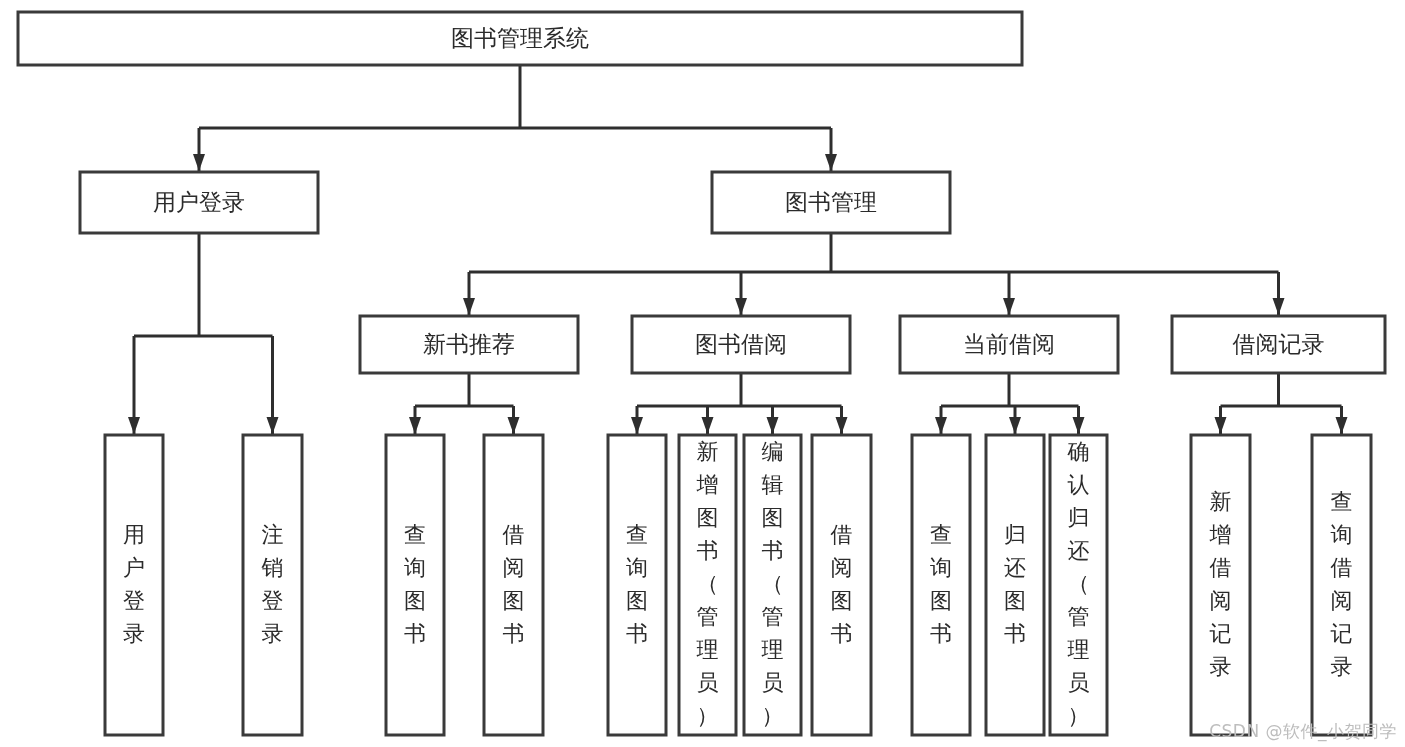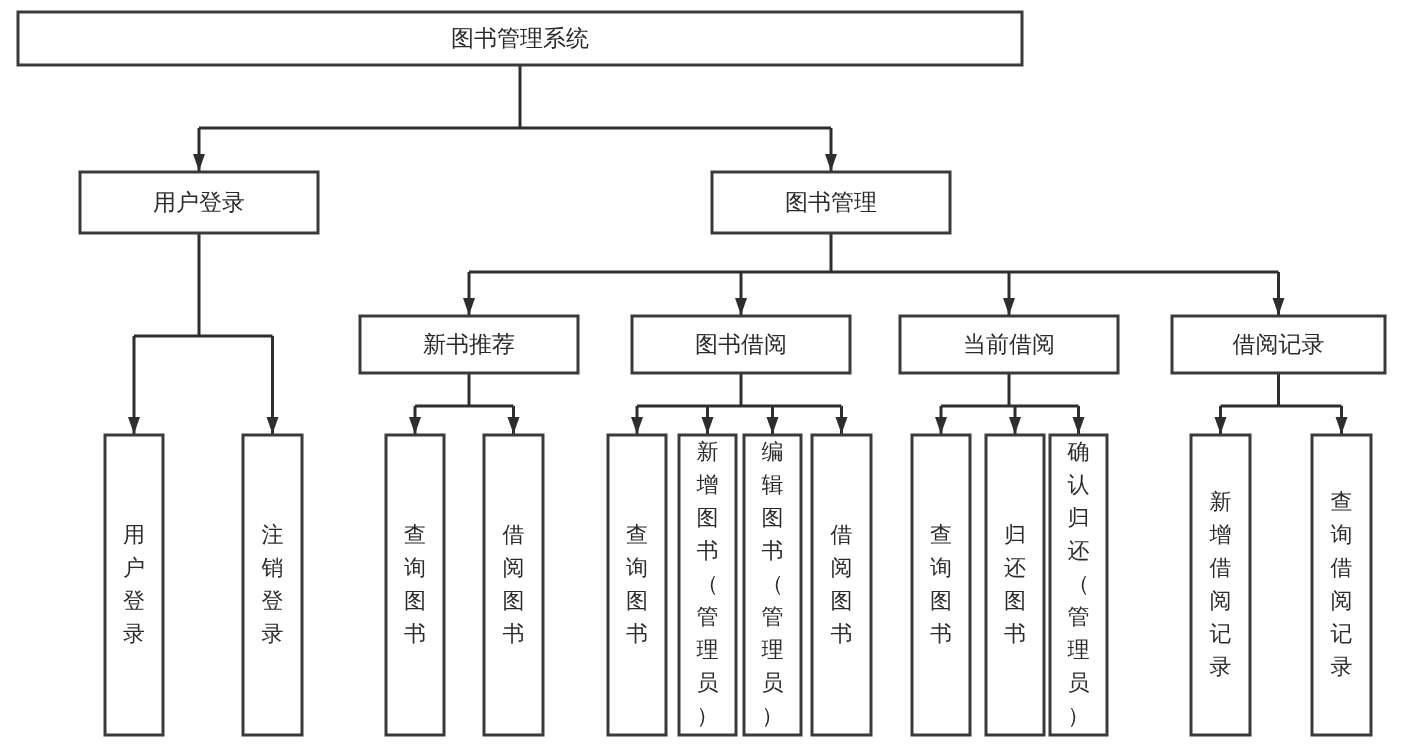--- a/index.html
+++ b/index.html
@@ -166,13 +166,14 @@
         <g>
           <rect x="1191" y="435" width="59" height="300" class="node-rect"></rect>
           <text x="1220.5" class="node-label v"><tspan x="1220.5" y="502.5">新</tspan><tspan x="1220.5" y="535.5">增</tspan><tspan x="1220.5" y="568.5">借</tspan><tspan x="1220.5" y="601.5">阅</tspan><tspan x="1220.5" y="634.5">记</tspan><tspan x="1220.5" y="667.5">录</tspan></text>
         </g>
         <g>
           <rect x="1312" y="435" width="59" height="300" class="node-rect"></rect>
           <text x="1341.5" class="node-label v"><tspan x="1341.5" y="502.5">查</tspan><tspan x="1341.5" y="535.5">询</tspan><tspan x="1341.5" y="568.5">借</tspan><tspan x="1341.5" y="601.5">阅</tspan><tspan x="1341.5" y="634.5">记</tspan><tspan x="1341.5" y="667.5">录</tspan></text>
         </g>
       </g>
   </svg>
+  <div class="watermark">CSDN @软件_小贺同学</div>
 </div>
 
 </body></html>

